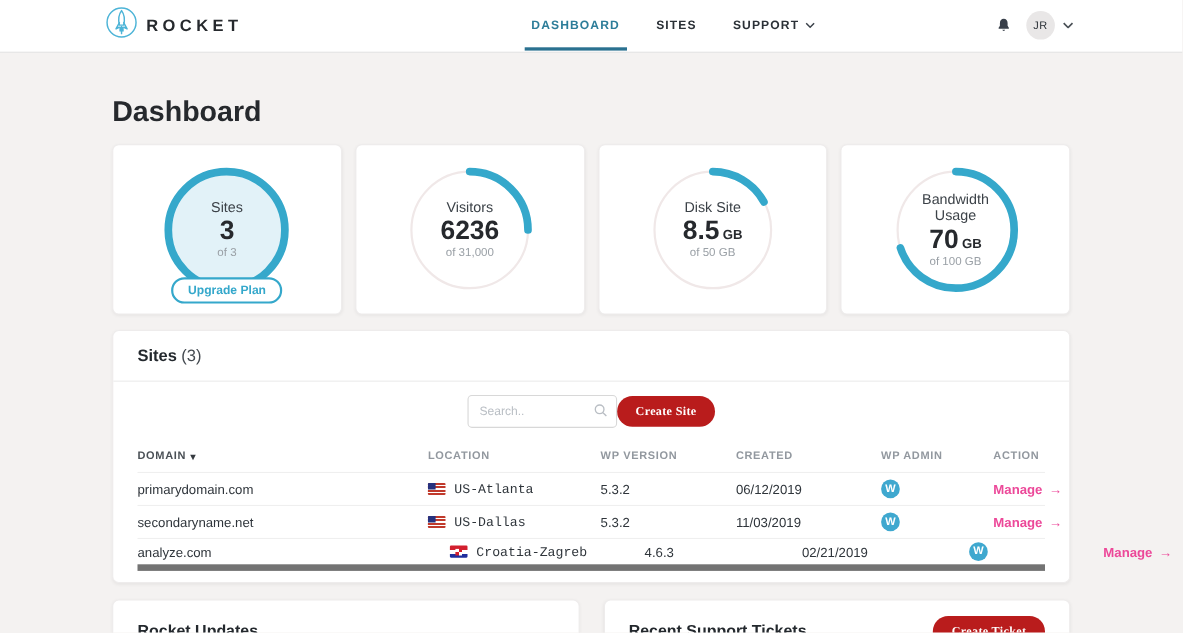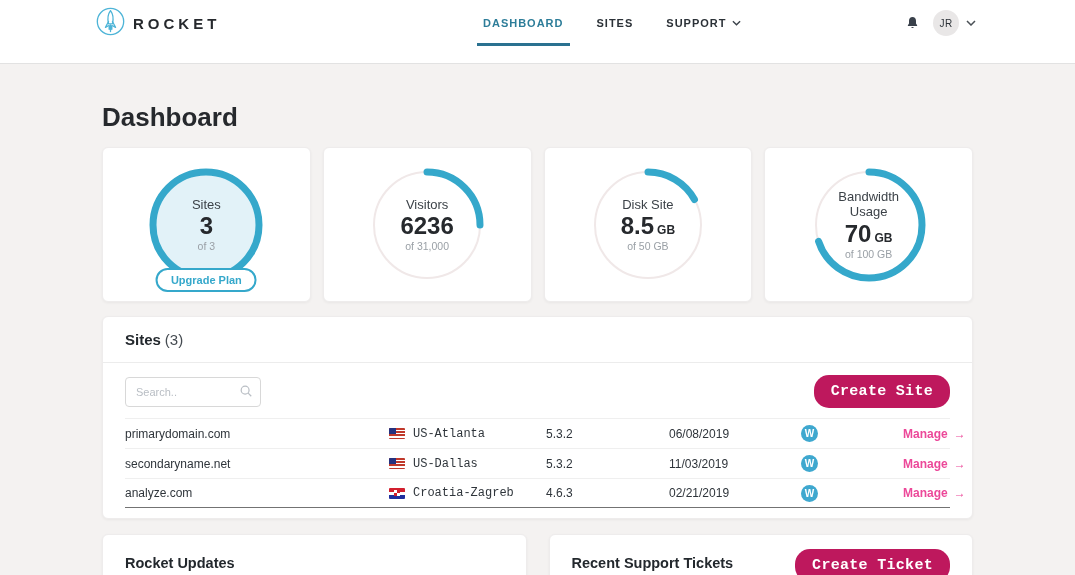--- a/index.html
+++ b/index.html
@@ -1,20 +1,20 @@
 <!DOCTYPE html>
 <html><head>
 <meta charset="utf-8">
 <style>
   * { margin:0; padding:0; box-sizing:border-box; }
   html,body { width:1075px; height:575px; overflow:hidden; }
   body { background:#f4f2f1; font-family:"Liberation Sans", sans-serif; color:#26292d; }
 
   
-  .topbar { position:relative; height:64px; background:#fff; border-bottom:1px solid #e2e2e2; }
+  .topbar { position:relative; height:48px; background:#fff; border-bottom:1px solid #e2e2e2; }
   .logo { position:absolute; left:95px; top:0; height:46px; display:flex; align-items:center; gap:7px; }
   .logo-text { font-size:15px; font-weight:700; letter-spacing:4px; color:#26292d; }
   .main-nav { position:absolute; left:483px; top:0; height:46px; display:flex; gap:33px; }
   .nav-item { position:relative; height:46px; display:flex; align-items:center; gap:6px;
               font-size:11px; font-weight:700; letter-spacing:1px; color:#2b3137; cursor:pointer; }
   .nav-item.active { color:#2d7d99; }
   .nav-item.active::after { content:""; position:absolute; left:-6px; right:-6px; bottom:0;
               height:3px; background:#2a7190; }
   .topbar-right { position:absolute; right:99px; top:0; height:46px; display:flex; align-items:center; gap:13px; }
   .avatar-group { display:flex; align-items:center; gap:7px; cursor:pointer; }
@@ -42,37 +42,37 @@
   .upgrade-btn { position:absolute; bottom:-7px; left:50%; transform:translateX(-50%);
                  background:#fff; border:2px solid #35a8cb; color:#35a8cb; font-size:11px;
                  font-weight:700; padding:4px 13px; border-radius:14px; white-space:nowrap; cursor:pointer;
                  font-family:"Liberation Sans", sans-serif; }
 
   
   .sites-card { margin-top:14px; }
   .sites-header { padding:14px 22px; border-bottom:1px solid #ececec; font-size:15px; }
   .sites-title { font-weight:700; color:#23282d; }
   .sites-count { font-weight:400; color:#454b51; margin-left:4px; }
-  .sites-toolbar { padding:12px 22px 10px; display:flex; justify-content:space-between; align-items:center; }
+  .sites-toolbar { padding:12px 22px 10px; display:flex; justify-content:center; align-items:center; }
   .search-box { position:relative; }
   .search-box input { width:136px; height:30px; border:1px solid #d8d8d8; border-radius:4px;
                       padding:0 28px 0 10px; font-size:11px; color:#444; outline:none;
                       font-family:"Liberation Sans", sans-serif; }
   .search-box input::placeholder { color:#b9bec4; }
   .search-box .search-icon { position:absolute; right:8px; top:7px; }
-  .pill-btn { background:#be185d; color:#fff; border:none; border-radius:15px; padding:8px 17px;
-              font-size:15px; font-weight:700; letter-spacing:.3px; cursor:pointer;
-              font-family:Liberation Mono, monospace; }
+  .pill-btn { background:#b91c1c; color:#fff; border:none; border-radius:15px; padding:8px 17px;
+              font-size:11px; font-weight:700; letter-spacing:.3px; cursor:pointer;
+              font-family:Liberation Serif, serif; }
   .sites-table { padding:0 22px 10px; }
   .thead, .trow { display:grid; grid-template-columns:264px 157px 123px 132px 102px 1fr; align-items:center; }
   .thead { padding:10px 0 9px; font-size:10px; font-weight:700; letter-spacing:.6px; color:#92989f; }
   .thead .th-domain { color:#4a5056; display:flex; align-items:center; gap:4px; cursor:pointer; }
   .sort-arrow { font-size:9px; color:#34393f; }
   .trow { height:30px; border-top:1px solid #efefef; font-size:12px; color:#2f353b; }
-  .trow:last-child { border-bottom:1px solid #737373; }
+  .trow:last-child { border-bottom:6px solid #737373;gap:20px; }
   .cell-location { display:flex; align-items:center; gap:8px;font-family:Liberation Mono, monospace; }
   .flag { display:inline-block; width:16px; height:11px; border-radius:1px; position:relative;
           overflow:hidden; flex:0 0 auto; }
   .flag-us { background:repeating-linear-gradient(180deg,#c0392b 0 1.6px,#fff 1.6px 3.2px); }
   .flag-us::after { content:""; position:absolute; left:0; top:0; width:7px; height:6px; background:#26317e; }
   .flag-croatia { background:linear-gradient(180deg,#d21f2e 0 33%,#fff 33% 66%,#1f2e9e 66% 100%); }
   .flag-croatia::after { content:""; position:absolute; left:5px; top:2.5px; width:6px; height:6px;
           background:conic-gradient(#d21f2e 25%, #fff 0 50%, #d21f2e 0 75%, #fff 0); }
   .wp-icon { width:17px; height:17px; border-radius:50%; background:#3fa8cf; color:#fff;
              font-size:10px; font-weight:700; display:flex; align-items:center; justify-content:center;
@@ -211,29 +211,40 @@
         <span class="search-icon">
           <svg width="14" height="14" viewBox="0 0 16 16" fill="none" stroke="#b9bec4" stroke-width="1.4">
             <circle cx="7" cy="7" r="4.5"></circle>
               <path d="M10.5 10.5L14 14"></path>
           </svg>
         </span>
       </div>
       <button class="pill-btn">Create Site</button>
     </div>
     <div class="sites-table">
+      <div class="thead">
+        <span class="th-domain">
+          <span>DOMAIN</span>
+          <span class="sort-arrow">▾</span>
+        </span>
+        <span>LOCATION</span>
+        <span>WP VERSION</span>
+        <span>CREATED</span>
+        <span>WP ADMIN</span>
+        <span>ACTION</span>
+      </div>
       <div id="sites-body">
           <div class="trow">
     <span>primarydomain.com</span>
     <span class="cell-location">
       <span class="flag flag-us"></span>
       <span>US-Atlanta</span>
     </span>
     <span>5.3.2</span>
-    <span>06/08/2019</span>
+    <span>06/12/2019</span>
     <span>
       <span class="wp-icon">W</span>
     </span>
     <span class="manage-link">
       <span>Manage</span>
               <span>→</span>
     </span>
   </div>
           <div class="trow">
     <span>secondaryname.net</span>

